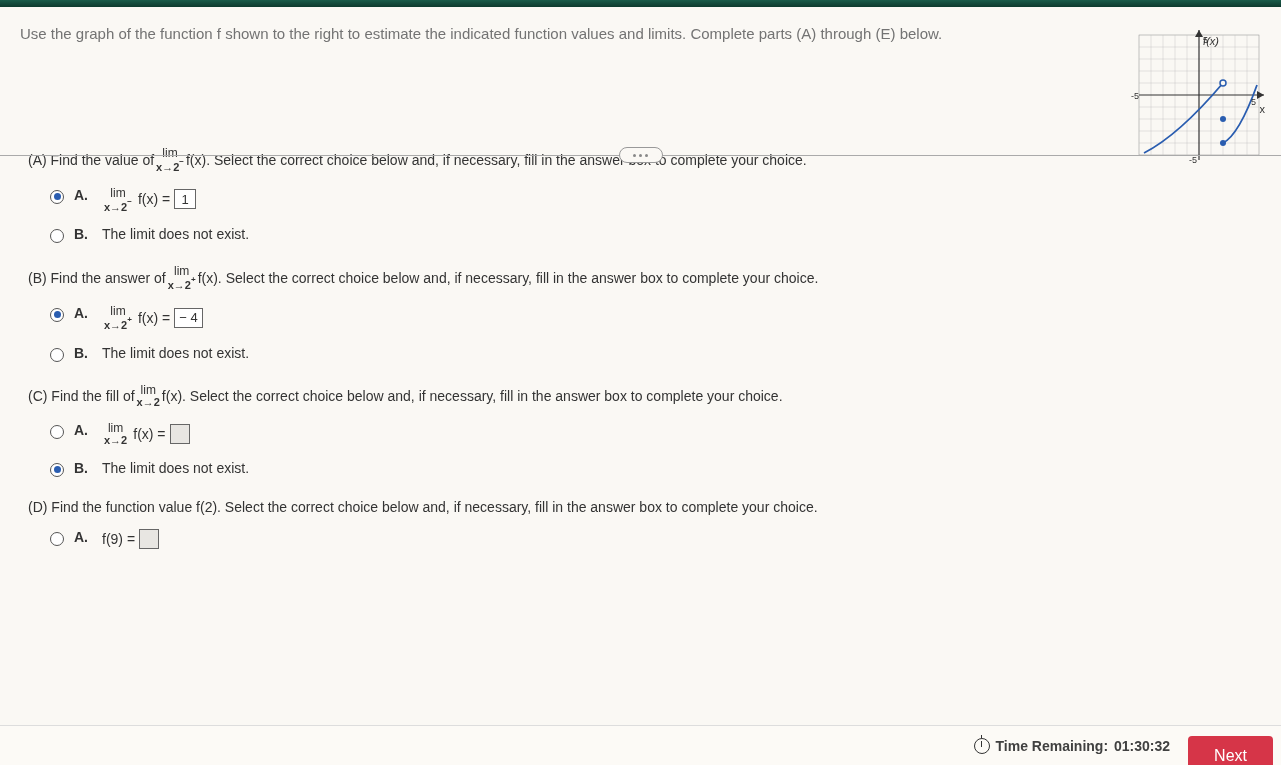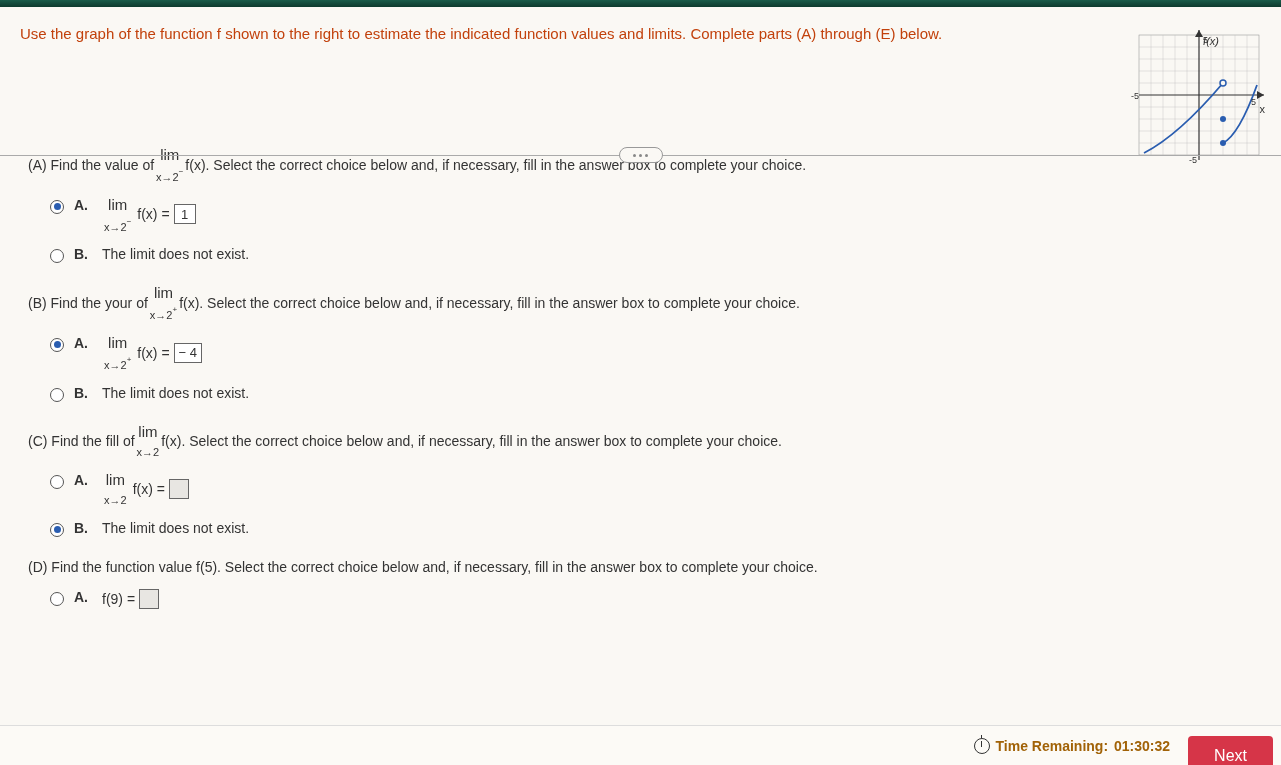--- a/index.html
+++ b/index.html
@@ -18,21 +18,21 @@
       background: linear-gradient(180deg, #1a5c4a, #0d3a2e);
     }
     .content {
       padding: 18px 20px 0 20px;
       position: relative;
       height: 718px;
       background: #faf8f4;
     }
     .intro {
       font-size: 15px;
-      color: #c2410c;
+      color: #737373;
       margin-bottom: 10px;
       padding-right: 160px;
     }
     .graph-container {
       position: absolute;
       right: 12px;
       top: 18px;
       width: 140px;
       height: 140px;
     }
@@ -81,22 +81,22 @@
       align-items: center;
     }
     .lim-stack {
       display: inline-flex;
       flex-direction: column;
       align-items: center;
       line-height: 1;
       vertical-align: middle;
       margin: 0 2px;
     }
-    .lim-stack .top { font-size: 15px; }
-    .lim-stack .bot { font-size: 11px; margin-top: 8px; }
+    .lim-stack .top { font-size: 12px; }
+    .lim-stack .bot { font-size: 11px; margin-top: 1px; font-weight: bold; }
     .lim-stack .sup { font-size: 8px; vertical-align: super; position: relative; top: -2px;}
     .choice-row {
       display: flex;
       align-items: flex-start;
       padding-left: 22px;
       margin-bottom: 14px;
       gap: 10px;
     }
     .radio {
       width: 14px;
@@ -155,21 +155,21 @@
       align-items: center;
       justify-content: flex-end;
       padding-right: 0;
     }
     .timer {
       display: flex;
       align-items: flex-start;
       gap: 6px;
       font-size: 14px;
       font-weight: bold;
-      color: #a16207;
+      color: #404040;
       margin-right: 18px;
     }
     .timer-icon {
       width: 16px; height: 16px; border: 1.5px solid #333; border-radius: 50%;
       position: relative;
     }
     .timer-icon::before {
       content: ''; position: absolute; left: 6px; top: 2px; width: 1.5px; height: 6px; background: #333;
     }
     .timer-icon::after {
@@ -282,21 +282,21 @@
     </div>
     <div class="choice-row">
       <div class="radio"></div>
       <span class="choice-label">B.</span>
       <span>The limit does not exist.</span>
     </div>
   </div>
 
   <div class="part">
     <div class="part-prompt">
-      <span>(B) Find the your of</span>
+      <span>(B) Find the answer of</span>
       <span class="lim-stack">
         <span class="top">lim</span>
         <span class="bot"><span>x→2</span><span class="sup">+</span></span>
       </span>
       <span>f(x). Select the correct choice below and, if necessary, fill in the answer box to complete your choice.</span>
     </div>
     <div class="choice-row">
       <div class="radio selected"></div>
       <span class="choice-label">A.</span>
       <div class="choice-body">
@@ -338,21 +338,21 @@
     </div>
     <div class="choice-row">
       <div class="radio selected"></div>
       <span class="choice-label">B.</span>
       <span>The limit does not exist.</span>
     </div>
   </div>
 
   <div class="part">
     <div class="part-prompt">
-      <span>(D) Find the function value f(5). Select the correct choice below and, if necessary, fill in the answer box to complete your choice.</span>
+      <span>(D) Find the function value f(2). Select the correct choice below and, if necessary, fill in the answer box to complete your choice.</span>
     </div>
     <div class="choice-row">
       <div class="radio"></div>
       <span class="choice-label">A.</span>
       <div class="choice-body">
         <span>f(9) =</span>
         <span class="input-box empty"></span>
       </div>
     </div>
   </div>

